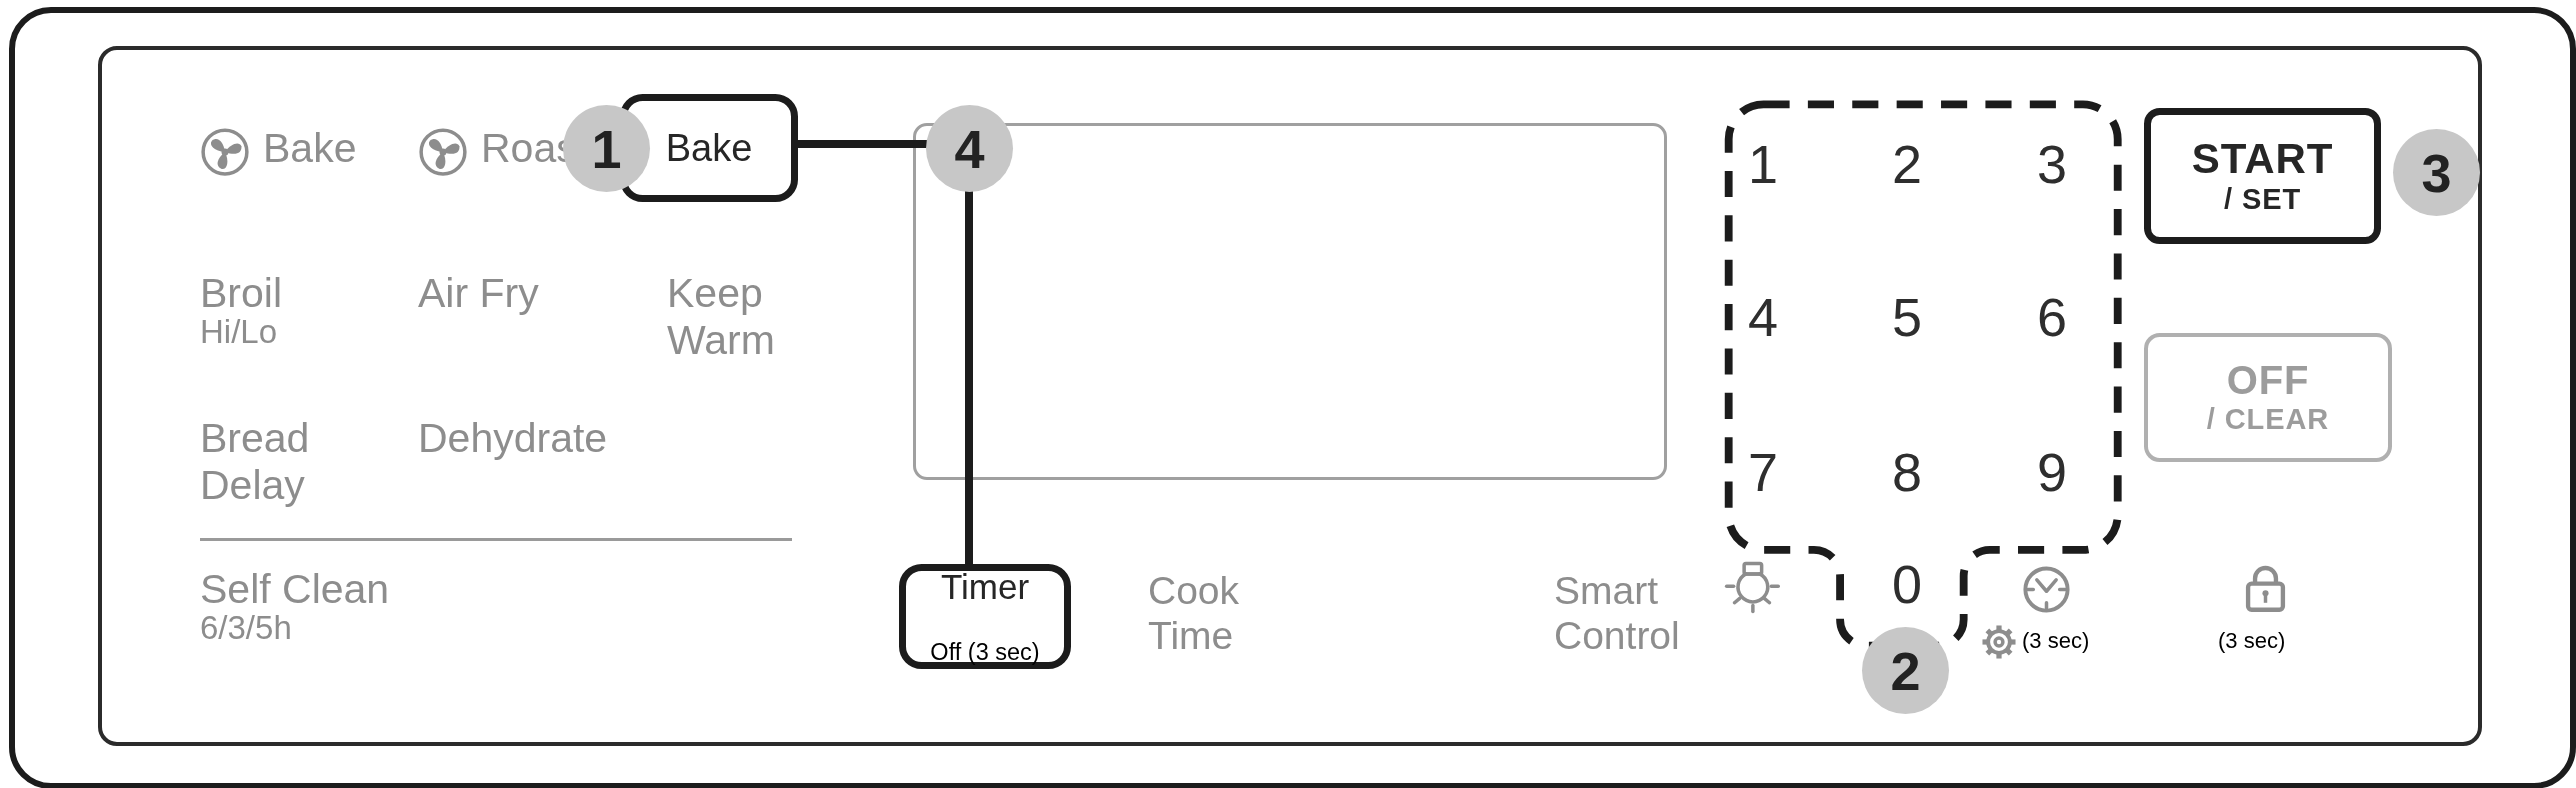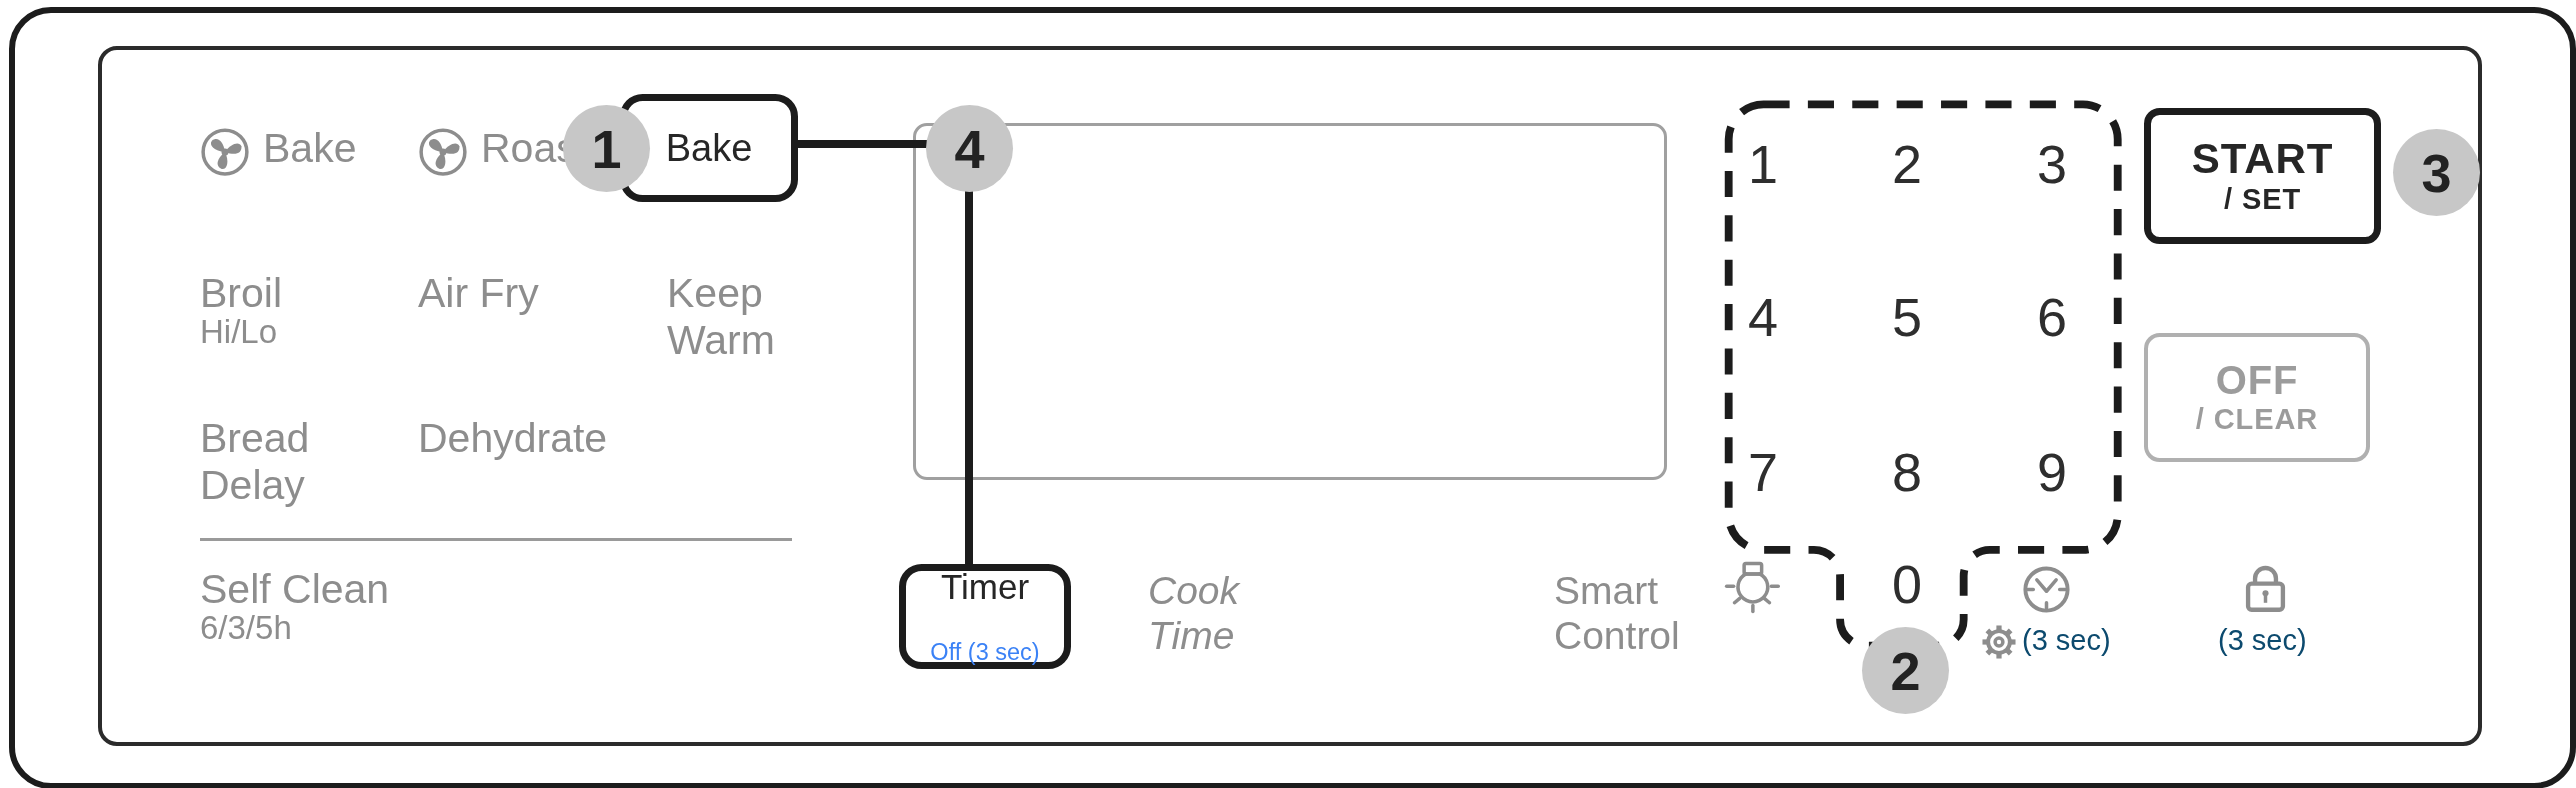--- a/index.html
+++ b/index.html
@@ -18,21 +18,21 @@
   }
   .mode-label{color:#8d8d8d;font-size:41px;line-height:47px;white-space:pre-line;}
   .sub-label{color:#8d8d8d;font-size:33px;line-height:30px;}
   .fn-label{color:#8d8d8d;font-size:39px;line-height:45px;white-space:pre-line;}
   .hl-box{
     background:#ffffff;border:7.8px solid #1c1c1c;border-radius:22.6px;
     display:flex;flex-direction:column;align-items:center;justify-content:center;
     z-index:3;box-sizing:border-box;
   }
   .hl-main{color:#262626;font-size:38px;line-height:42px;}
-  .hl-sub{color:#3b82f6;font-size:23.5px;line-height:28px;margin-top:32px;}
+  .hl-sub{color:#000000;font-size:23.5px;line-height:28px;margin-top:32px;}
   .display-screen{
     left:913px;top:123px;width:754px;height:357px;
     border:3.5px solid #a0a0a0;border-radius:14px;background:#ffffff;z-index:1;box-sizing:border-box;
   }
   .connector{background:#1c1c1c;z-index:2;}
   .callout{
     width:87px;height:87px;border-radius:50%;background:#c7c7c7;
     display:flex;align-items:center;justify-content:center;
     color:#222222;font-size:54px;font-weight:bold;z-index:4;
   }
@@ -41,21 +41,21 @@
     color:#2e2e2e;font-size:54px;
   }
   .cta-button{
     display:flex;flex-direction:column;align-items:center;justify-content:center;
     background:#ffffff;box-sizing:border-box;border-radius:15.7px;z-index:3;
   }
   .cta-start{border:7px solid #1c1c1c;color:#262626;}
   .cta-off{border:4.4px solid #b0b0b0;color:#9c9c9c;}
   .cta-main{font-size:42px;font-weight:bold;letter-spacing:0.9px;line-height:47px;}
   .cta-sub{font-size:29px;font-weight:bold;letter-spacing:0.9px;line-height:35px;}
-  .hold-hint{color:#0c4a6e;font-size:29px;line-height:31px;}
+  .hold-hint{color:#000000;font-size:22px;line-height:31px;}
   .divider{background:#9a9a9a;}
   svg{display:block;}
 </style>
 </head>
 <body>
 
 <div class="stage">
 
   <div class="abs outer-shell"></div>
 
@@ -109,21 +109,21 @@
   <div class="abs connector" style="left:794px;top:140px;width:175px;height:7.8px;"></div>
   <div class="abs connector" style="left:965px;top:152px;width:7.8px;height:415px;"></div>
 
   <div class="abs display-screen"></div>
 
   <div class="abs hl-box" style="left:899px;top:564px;width:172px;height:105px;">
     <div class="hl-main" style="font-size:35px;line-height:38px;">Timer</div>
     <div class="hl-sub">Off (3 sec)</div>
   </div>
 
-  <div class="abs fn-label" style="left:1148px;top:568px;font-style:italic;">Cook
+  <div class="abs fn-label" style="left:1148px;top:568px;">Cook
 Time</div>
   <div class="abs fn-label" style="left:1554px;top:568px;">Smart
 Control</div>
 
   <span class="abs" style="left:1724px;top:559px;">
     <svg width="56" height="56" viewBox="0 0 64 64">
       <g stroke="#8d8d8d" stroke-width="4" fill="none" stroke-linecap="round">
         <rect x="23" y="5" width="20" height="12" rx="2"></rect>
         <path d="M25 17 a17 17 0 1 0 16 0"></path>
         <path d="M25 17 h16"></path>
@@ -192,21 +192,21 @@
       <line x1="27" y1="40" x2="27" y2="48" stroke="#8d8d8d" stroke-width="4"></line>
     </svg>
   </span>
   <div class="abs hold-hint" style="left:2218px;top:625px;">(3 sec)</div>
 
   <div class="abs cta-button cta-start" style="left:2144px;top:108px;width:237px;height:136px;">
     <div class="cta-main">START</div>
     <div class="cta-sub">/ SET</div>
   </div>
 
-  <div class="abs cta-button cta-off" style="left:2144px;top:333px;width:226px;height:129px;">
+  <div class="abs cta-button cta-off" style="left:2144px;top:333px;width:248px;height:129px;">
     <div class="cta-main" style="font-size:40px;line-height:44px;">OFF</div>
     <div class="cta-sub">/ CLEAR</div>
   </div>
 
   <div class="abs callout" style="left:563px;top:105px;">1</div>
   <div class="abs callout" style="left:1862px;top:627px;">2</div>
   <div class="abs callout" style="left:2393px;top:129px;">3</div>
   <div class="abs callout" style="left:926px;top:105px;">4</div>
 
 </div>

